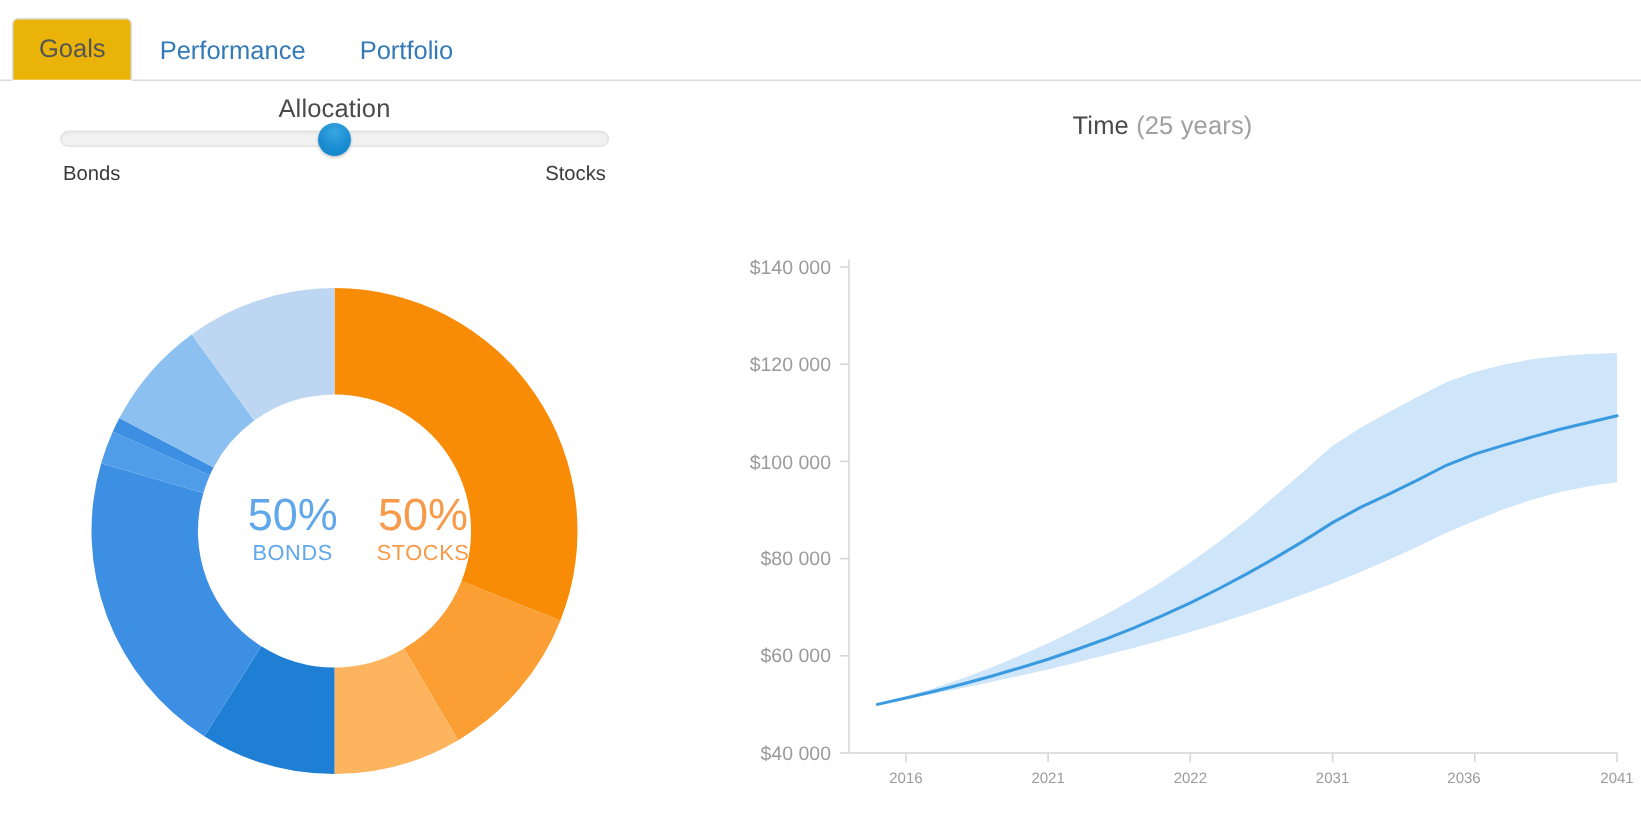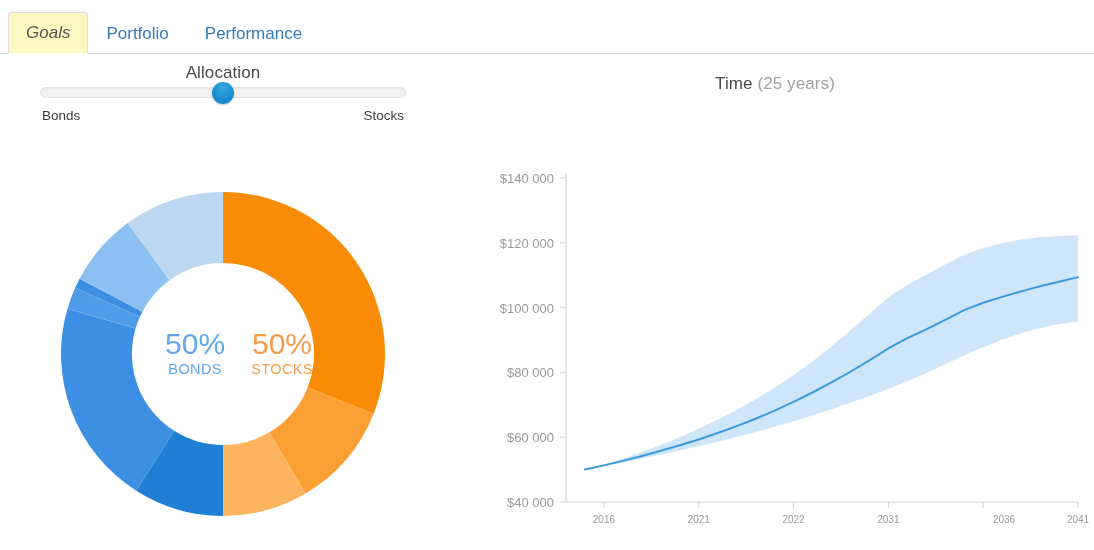--- a/index.html
+++ b/index.html
@@ -24,26 +24,25 @@
   .tab {
     font-size: 17px; line-height: 1;
     padding: 11px 17px 12px 17px;
     color: #337ab7; cursor: pointer;
     border: 1px solid transparent; border-bottom: none;
     position: relative; background: transparent;
     white-space: nowrap;
   }
   .tab.active {
     color: #555555;
-    background: #fef9c3;
+    background: #eab308;
     border: 1px solid #dddddd;
     border-bottom: 1px solid #ffffff;
     border-radius: 4px 4px 0 0;
     z-index: 3;
-    font-style: italic;
   }
 
   
   .panel-left  { position: absolute; left: 0px;   top: 61px; width: 446px; height: 478px; }
   .panel-right { position: absolute; left: 446px; top: 72px; width: 648px; height: 478px; }
 
   
   .widget-title {
     text-align: center; font-size: 17px; color: #4a4a4a;
     height: 24px; line-height: 24px; letter-spacing: .1px;
@@ -100,22 +99,22 @@
 </style>
 </head>
 <body>
 
 <div id="app">
 
   <div class="tabbar">
     <div class="tabbar-underline"></div>
     <div class="tabs" id="tabs">
         <div class="tab active"><span>Goals</span></div>
+        <div class="tab"><span>Performance</span></div>
         <div class="tab"><span>Portfolio</span></div>
-        <div class="tab"><span>Performance</span></div>
       </div>
   </div>
 
   <div class="panel-left">
 
     <div class="widget-title alloc-title">
       <span>Allocation</span>
     </div>
 
     <div class="alloc-slider-wrap">
@@ -187,18 +186,18 @@
           <div class="ylabel" style="top: 330px; right: 540px;">$40 000</div>
           <div class="ylabel" style="top: 265.2px; right: 540px;">$60 000</div>
           <div class="ylabel" style="top: 200.4px; right: 540px;">$80 000</div>
           <div class="ylabel" style="top: 135.6px; right: 540px;">$100 000</div>
           <div class="ylabel" style="top: 70.8px; right: 540px;">$120 000</div>
           <div class="ylabel" style="top: 6px; right: 540px;">$140 000</div>
           <div class="xlabel" style="left: 157.926px; top: 342px;">2016</div>
           <div class="xlabel" style="left: 252.741px; top: 342px;">2021</div>
           <div class="xlabel" style="left: 347.556px; top: 342px;">2022</div>
           <div class="xlabel" style="left: 442.37px; top: 342px;">2031</div>
-          <div class="xlabel" style="left: 558px; top: 342px;">2036</div>
+          <div class="xlabel" style="left: 530px; top: 342px;">2036</div>
           <div class="xlabel" style="left: 632px; top: 342px;">2041</div>
         </div>
     </div>
   </div>
 </div>
 
 </body></html>

